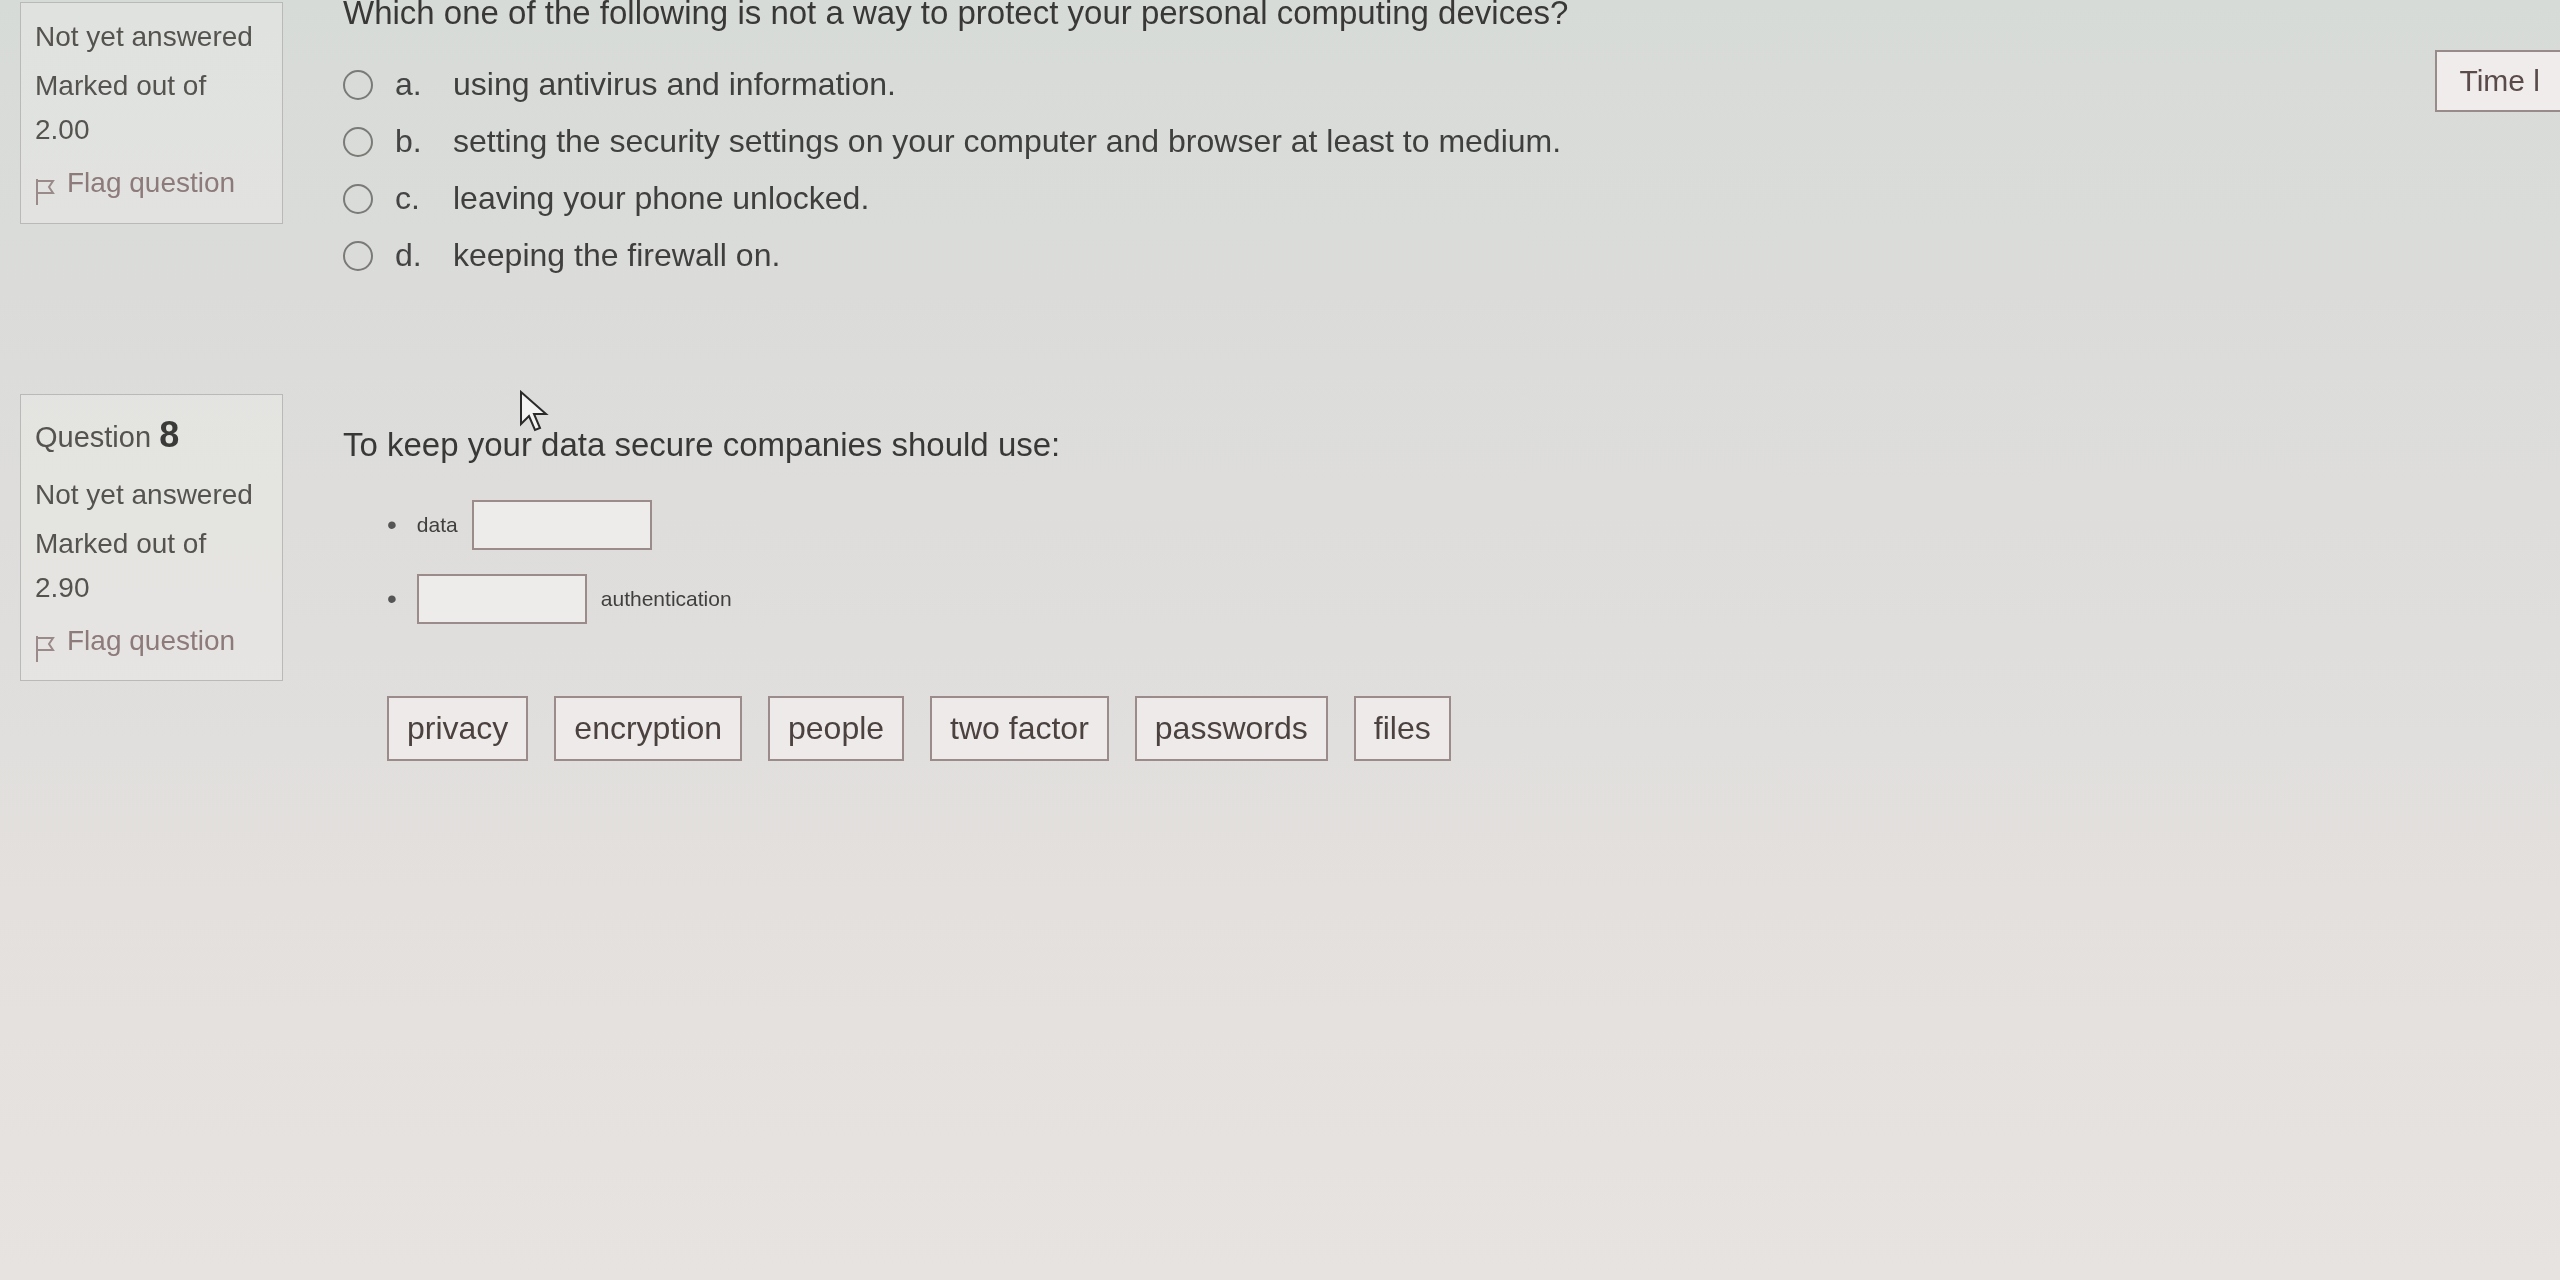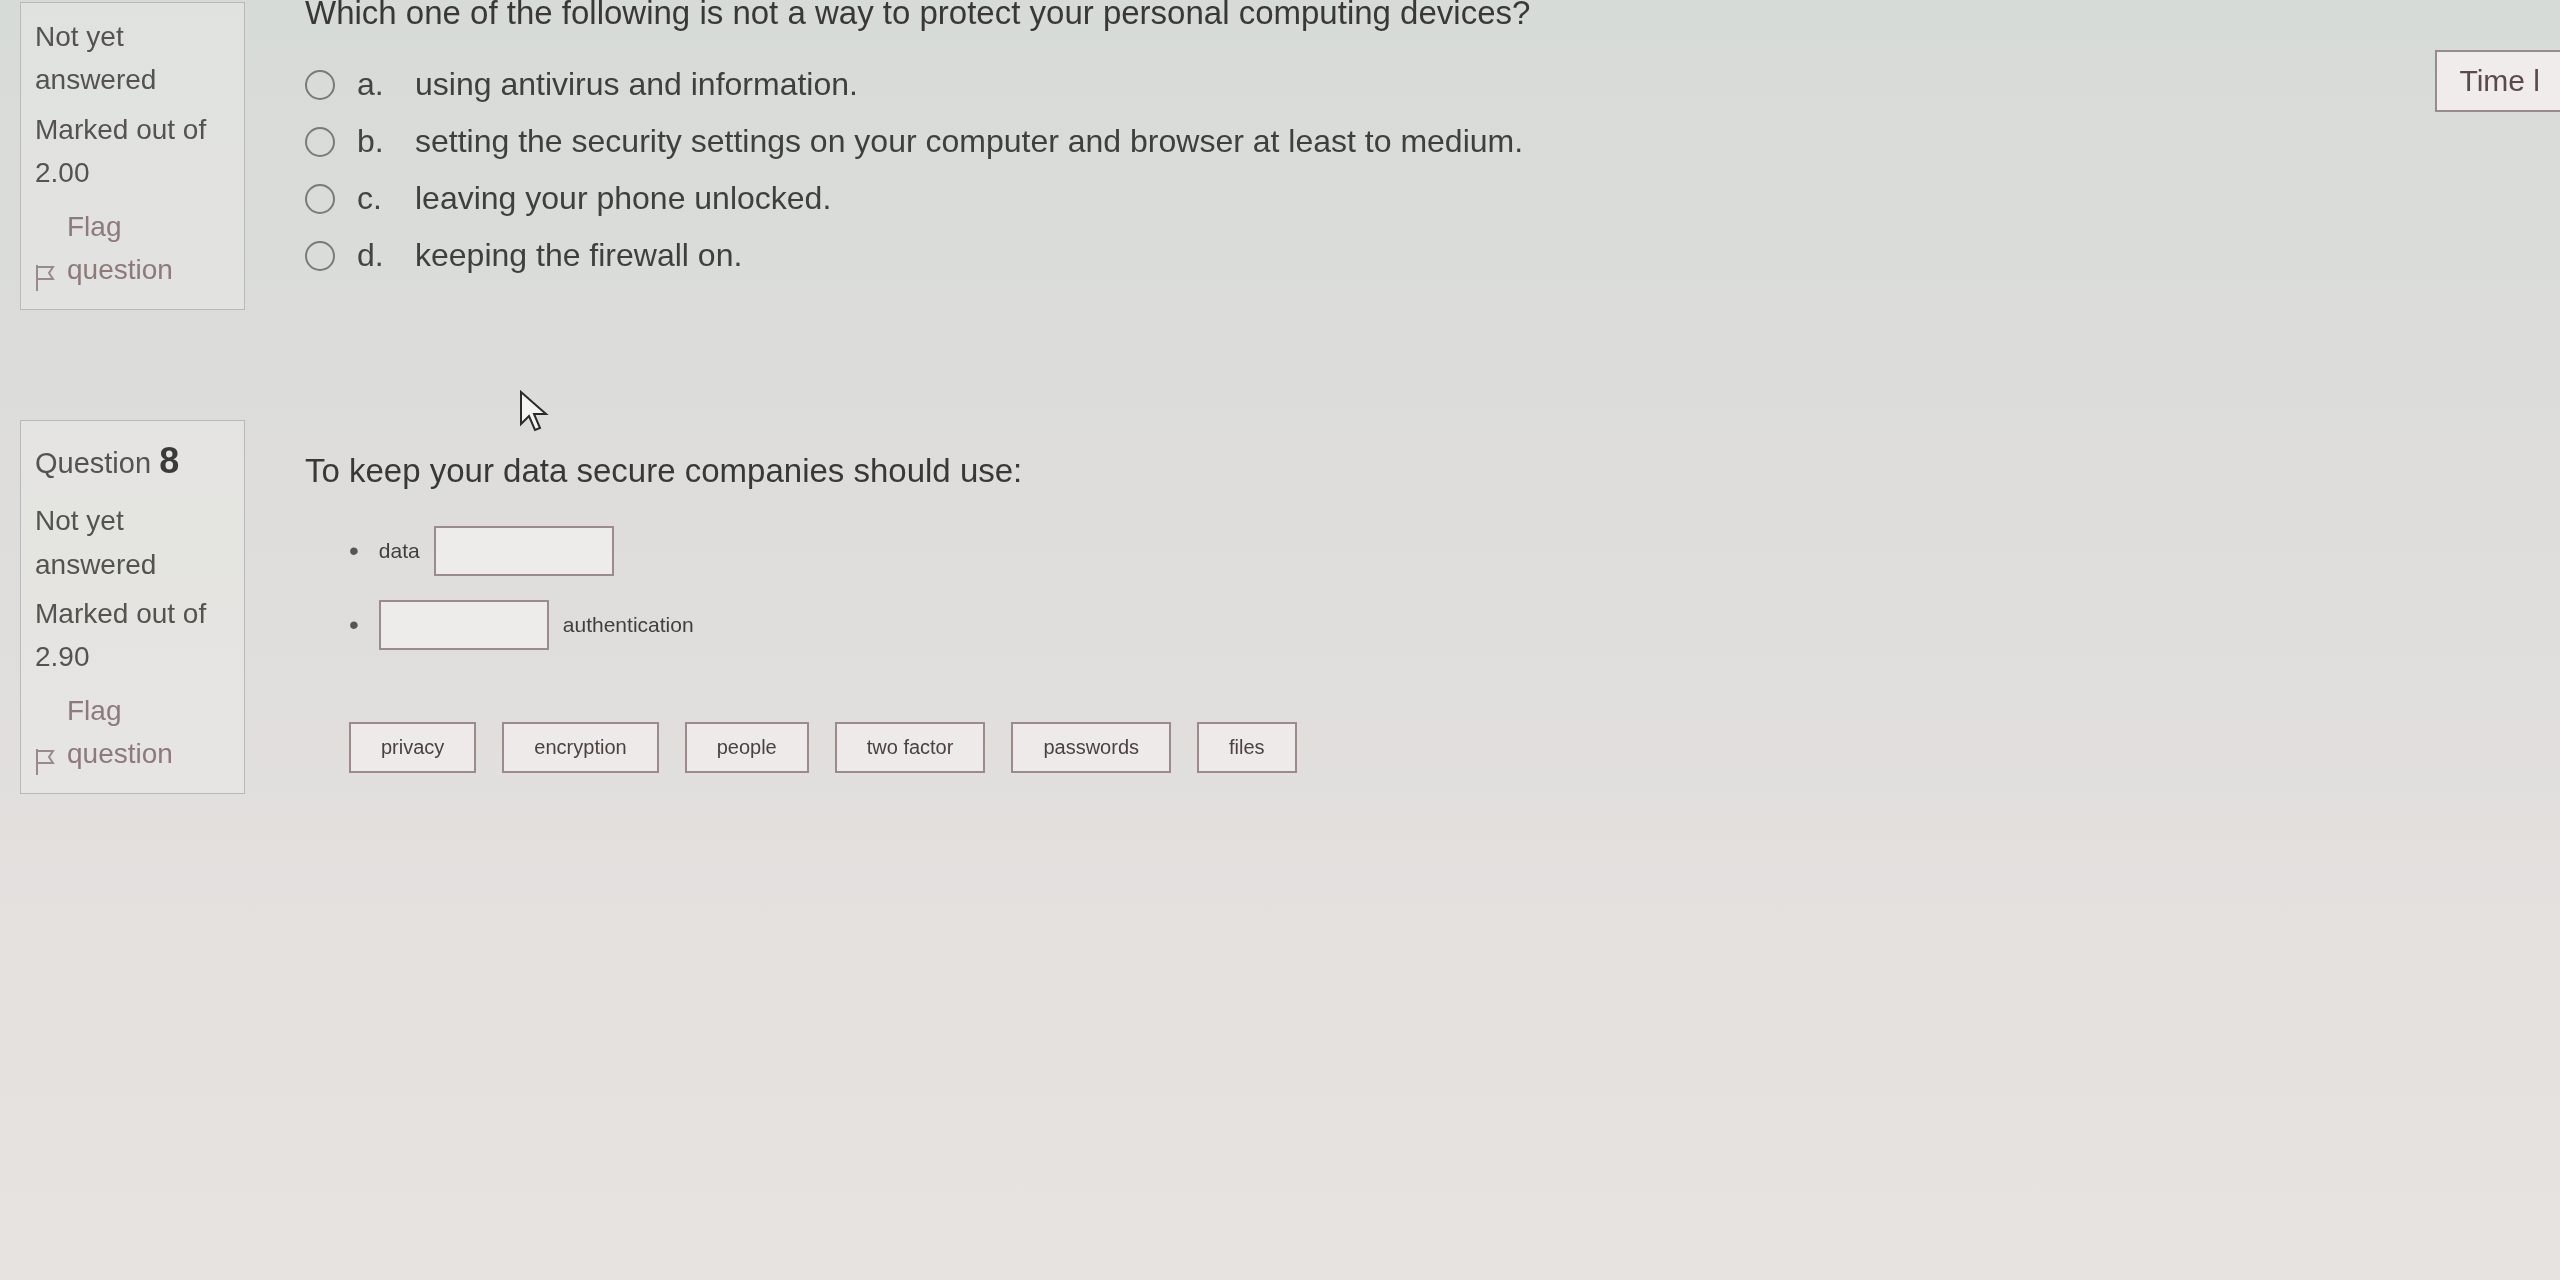--- a/index.html
+++ b/index.html
@@ -24,21 +24,21 @@
     background: #efeceb;
     padding: 12px 22px;
     color: #5a4a4a;
     font-size: 30px;
   }
   .qrow {
     display: flex;
     align-items: flex-start;
   }
   .infobox {
-    width: 225px;
+    width: 263px;
     margin: 0 0 0 20px;
     border: 1px solid #b9bab7;
     background: rgba(240,240,238,0.35);
     padding: 12px 14px 18px 14px;
     font-size: 28px;
     line-height: 1.55;
     color: #55534f;
   }
   .infobox .qnum { font-size: 29px; }
   .infobox .qnum b { font-size: 36px; font-weight: 600; color: #3a3a38; }
@@ -73,22 +73,22 @@
     vertical-align: middle;
   }
   .slot.small { min-width: 170px; }
   .dragbank {
     margin: 60px 0 0 44px;
     display: flex; gap: 26px; flex-wrap: wrap;
   }
   .chip {
     border: 2px solid #9c8b8b;
     background: #edeae9;
-    padding: 12px 30px;
-    font-size: 20px;
+    padding: 12px 18px;
+    font-size: 32px;
     color: #4b4240;
     cursor: grab;
     user-select: none;
   }
   .cursor {
     position: absolute;
     top: 390px; left: 518px;
     pointer-events: none;
   }
 </style>

